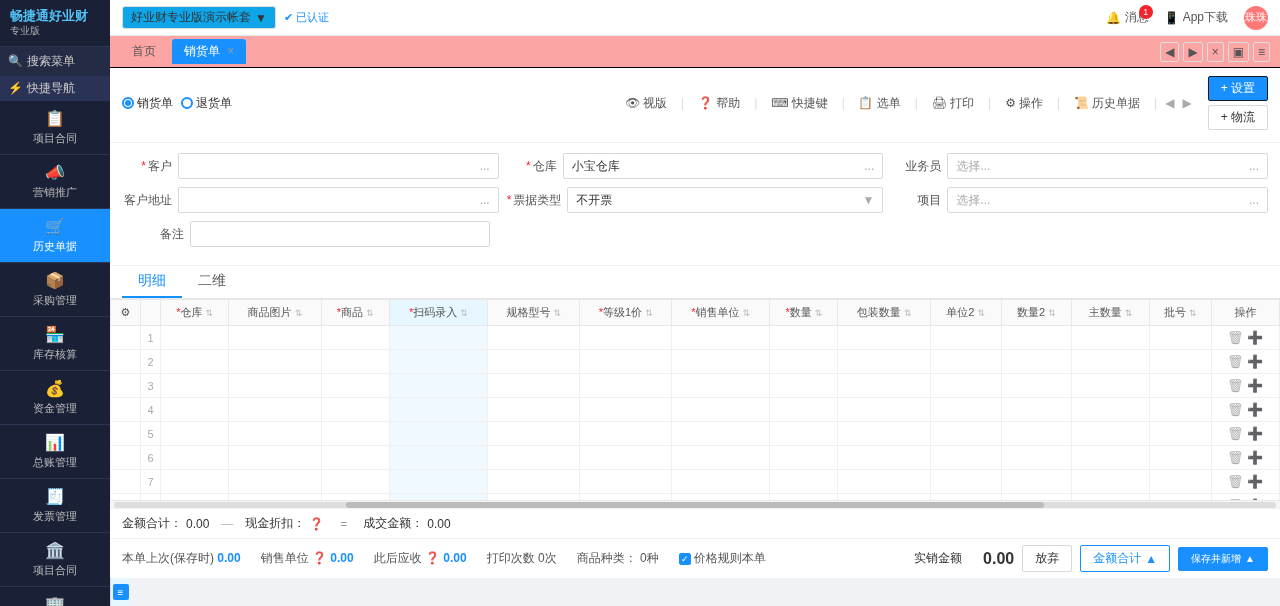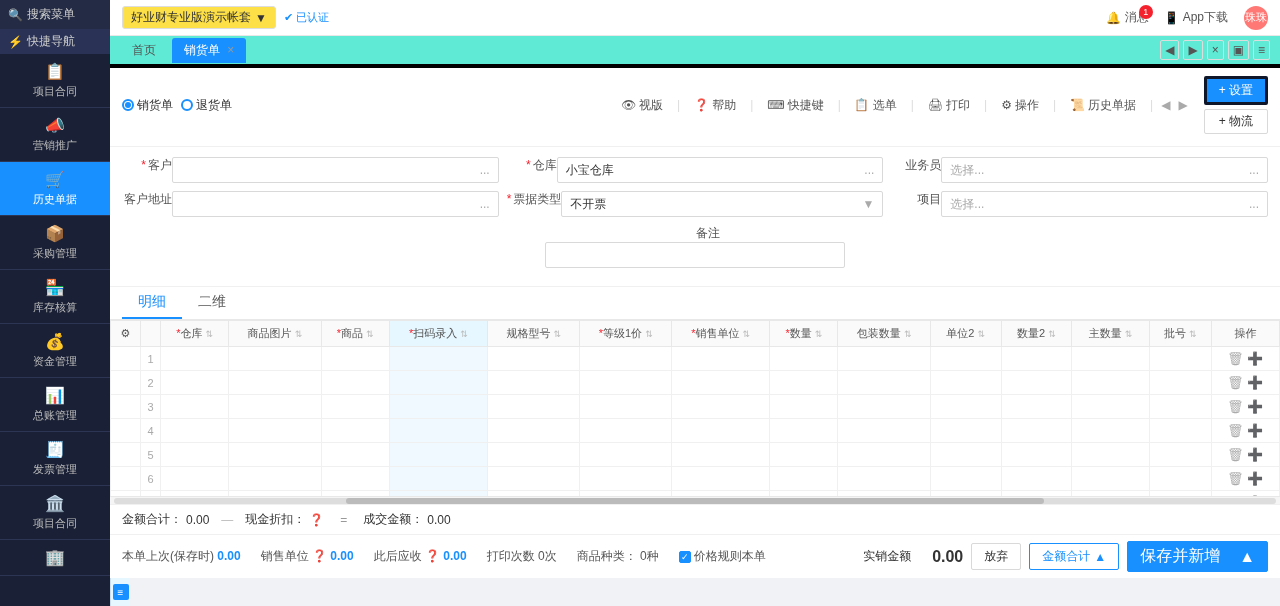--- a/index.html
+++ b/index.html
@@ -15,29 +15,29 @@
     .sidebar-item { padding: 8px 10px; display: flex; flex-direction: column; align-items: center; cursor: pointer; color: #bbb; font-size: 11px; border-bottom: 1px solid #2d3554; gap: 3px; }
     .sidebar-item.active { background: #1890ff; color: #fff; }
     .sidebar-icon { font-size: 16px; }
 
     
     .main { flex: 1; display: flex; flex-direction: column; background: #f0f2f5; overflow: hidden; }
 
     
     .topbar { height: 36px; background: #fff; display: flex; align-items: center; padding: 0 12px; border-bottom: 1px solid #e8e8e8; justify-content: space-between; }
     .topbar-left { display: flex; align-items: center; gap: 8px; }
-    .company-select { display: flex; align-items: center; gap: 4px; font-size: 12px; color: #333; background: #fde047; border: 1px solid #ddd; border-radius: 3px; padding: 2px 8px; cursor: pointer; }
+    .company-select { display: flex; align-items: center; gap: 4px; font-size: 12px; color: #333; background: #0ea5e9; border: 1px solid #ddd; border-radius: 3px; padding: 2px 8px; cursor: pointer; }
     .certified { color: #1890ff; font-size: 11px; display: flex; align-items: center; gap: 3px; }
     .topbar-right { display: flex; align-items: center; gap: 16px; font-size: 12px; color: #555; }
     .topbar-btn { display: flex; align-items: center; gap: 3px; cursor: pointer; position: relative; }
     .badge { background: #f5222d; color: #fff; border-radius: 50%; width: 14px; height: 14px; font-size: 9px; display: flex; align-items: center; justify-content: center; position: absolute; top: -4px; right: -4px; }
     .avatar { width: 24px; height: 24px; border-radius: 50%; background: #ff7875; display: flex; align-items: center; justify-content: center; color: #fff; font-size: 11px; }
 
     
-    .tabbar { height: 32px; background: #5eead4; display: flex; align-items: center; padding: 0 10px; border-bottom: 4px solid #000000; gap: 4px; }
+    .tabbar { height: 32px; background: #fca5a5; display: flex; align-items: center; padding: 0 10px; border-bottom: 1px solid #000000; gap: 4px; }
     .tab { padding: 4px 12px; font-size: 12px; cursor: pointer; color: #555; border-radius: 3px 3px 0 0; }
     .tab.active { background: #1890ff; color: #fff; }
     .tab-close { margin-left: 4px; color: #999; cursor: pointer; }
     .tab-nav { margin-left: auto; display: flex; gap: 4px; align-items: center; }
     .tab-nav-btn { padding: 2px 4px; cursor: pointer; color: #555; border: 1px solid #ddd; border-radius: 2px; font-size: 12px; }
 
     
     .content { flex: 1; background: #fff; margin: 0; overflow: auto; display: flex; flex-direction: column; position: relative; }
 
     
@@ -48,33 +48,33 @@
     .radio-dot { width: 12px; height: 12px; border-radius: 50%; border: 2px solid #1890ff; display: flex; align-items: center; justify-content: center; }
     .radio-dot.checked::after { content: ''; width: 6px; height: 6px; background: #1890ff; border-radius: 50%; }
     .form-meta { display: flex; align-items: center; gap: 16px; margin-left: 16px; font-size: 12px; color: #555; }
     .form-meta-item { display: flex; align-items: center; gap: 4px; }
     .form-actions { display: flex; align-items: center; gap: 8px; margin-left: auto; font-size: 12px; color: #555; }
     .form-action-btn { display: flex; align-items: center; gap: 3px; cursor: pointer; padding: 2px 6px; border-radius: 2px; }
 
     
     .form-fields { padding: 10px 12px; border-bottom: 1px solid #f0f0f0; }
     .field-row { display: flex; align-items: center; gap: 8px; margin-bottom: 8px; }
-    .field-group { display: flex; gap: 0; flex: 1; }
+    .field-group { display: flex; align-items: center; gap: 6px; flex: 1; }
     .field-label { color: #555; font-size: 12px; min-width: 50px; text-align: right; white-space: nowrap; }
     .field-label.required::before { content: '*'; color: #f5222d; margin-right: 2px; }
     .field-input { flex: 1; border: 1px solid #d9d9d9; border-radius: 2px; padding: 3px 8px; font-size: 12px; min-width: 120px; display: flex; align-items: center; justify-content: space-between; cursor: pointer; color: #333; height: 26px; }
     .field-input .dots { color: #aaa; }
     .field-select { flex: 1; border: 1px solid #d9d9d9; border-radius: 2px; padding: 3px 8px; font-size: 12px; display: flex; align-items: center; justify-content: space-between; cursor: pointer; height: 26px; }
     .field-select-value { color: #333; }
     .field-select-arrow { color: #aaa; }
     .action-btn { padding: 3px 12px; border-radius: 2px; font-size: 12px; cursor: pointer; white-space: nowrap; text-align: center; }
-    .action-btn-primary { background: #1890ff; color: #fff; border: 3px solid #0f172a; }
+    .action-btn-primary { background: #1890ff; color: #fff; border: 1px solid #0f172a; }
     .action-btn-default { background: #fff; color: #333; border: 1px solid #d9d9d9; }
 
-    .remarks-row { display: flex; align-items: center; padding: 0 12px 8px; flex-direction: column; }
+    .remarks-row { display: flex; align-items: center; gap: 6px; padding: 0 12px 8px; }
     .remarks-input { width: 300px; border: 1px solid #d9d9d9; border-radius: 2px; padding: 3px 8px; font-size: 12px; height: 26px; }
 
     
     .detail-tabs { padding: 0 12px; border-bottom: 1px solid #e8e8e8; display: flex; gap: 0; }
     .detail-tab { padding: 6px 16px; font-size: 14px; cursor: pointer; color: #555; border-bottom: 2px solid transparent; }
     .detail-tab.active { color: #1890ff; border-bottom: 2px solid #1890ff; }
 
     
     .detail-table { flex: 1; overflow: auto; }
     table { width: 100%; border-collapse: collapse; font-size: 11px; }
@@ -93,40 +93,44 @@
     .summary-value { color: #333; }
     .eq-sign { color: #999; }
 
     
     .footer { padding: 6px 12px; background: #fff; border-top: 1px solid #f0f0f0; display: flex; align-items: center; font-size: 12px; justify-content: space-between; }
     .footer-left { display: flex; gap: 20px; color: #555; }
     .footer-right { display: flex; align-items: center; gap: 8px; }
     .footer-num { color: #1890ff; font-weight: bold; }
 
     .btn-save-draft { background: #fff; color: #1890ff; border: 1px solid #1890ff; border-radius: 2px; padding: 4px 12px; cursor: pointer; display: flex; align-items: center; gap: 4px; font-size: 12px; }
-    .btn-save-new { background: #1890ff; color: #fff; border: 1px solid #1890ff; border-radius: 2px; padding: 4px 12px; cursor: pointer; display: flex; align-items: center; gap: 19px; font-size: 16px; }
+    .btn-save-new { background: #1890ff; color: #fff; border: 1px solid #1890ff; border-radius: 2px; padding: 4px 12px; cursor: pointer; display: flex; align-items: center; gap: 4px; font-size: 10px; }
     .btn-discard { background: #fff; color: #333; border: 1px solid #d9d9d9; border-radius: 2px; padding: 4px 12px; cursor: pointer; font-size: 12px; }
     .checkbox-wrap { display: flex; align-items: center; gap: 3px; cursor: pointer; }
     .checkbox { width: 12px; height: 12px; border: 1px solid #1890ff; background: #1890ff; display: flex; align-items: center; justify-content: center; border-radius: 2px; }
     .checkbox-check { color: #fff; font-size: 9px; }
 
     .actual-amount-box { display: flex; align-items: center; gap: 21px; margin-left: auto; }
     .actual-amount-value { font-size: 16px; font-weight: bold; color: #333; }
 
     
     .scrollbar-area { height: 8px; background: #f5f5f5; border-top: 1px solid #e8e8e8; position: relative; }
     .scrollbar-track { height: 6px; background: #ddd; border-radius: 3px; margin: 1px 4px; position: relative; }
     .scrollbar-thumb { height: 6px; background: #bbb; border-radius: 3px; width: 60%; position: absolute; left: 20%; }
 
     .col-sort { color: #bbb; font-size: 9px; }
   </style>
 </head>
 <body>
 
 <div class="sidebar">
+  <div class="sidebar-logo">
+    <div class="sidebar-logo-text">畅捷通好业财</div>
+    <div class="sidebar-logo-sub">专业版</div>
+  </div>
 
   <div class="sidebar-search">
     <span>🔍</span>
     <span>搜索菜单</span>
   </div>
   <div class="sidebar-nav">
     <span>⚡</span>
     <span>快捷导航</span>
   </div>
 

